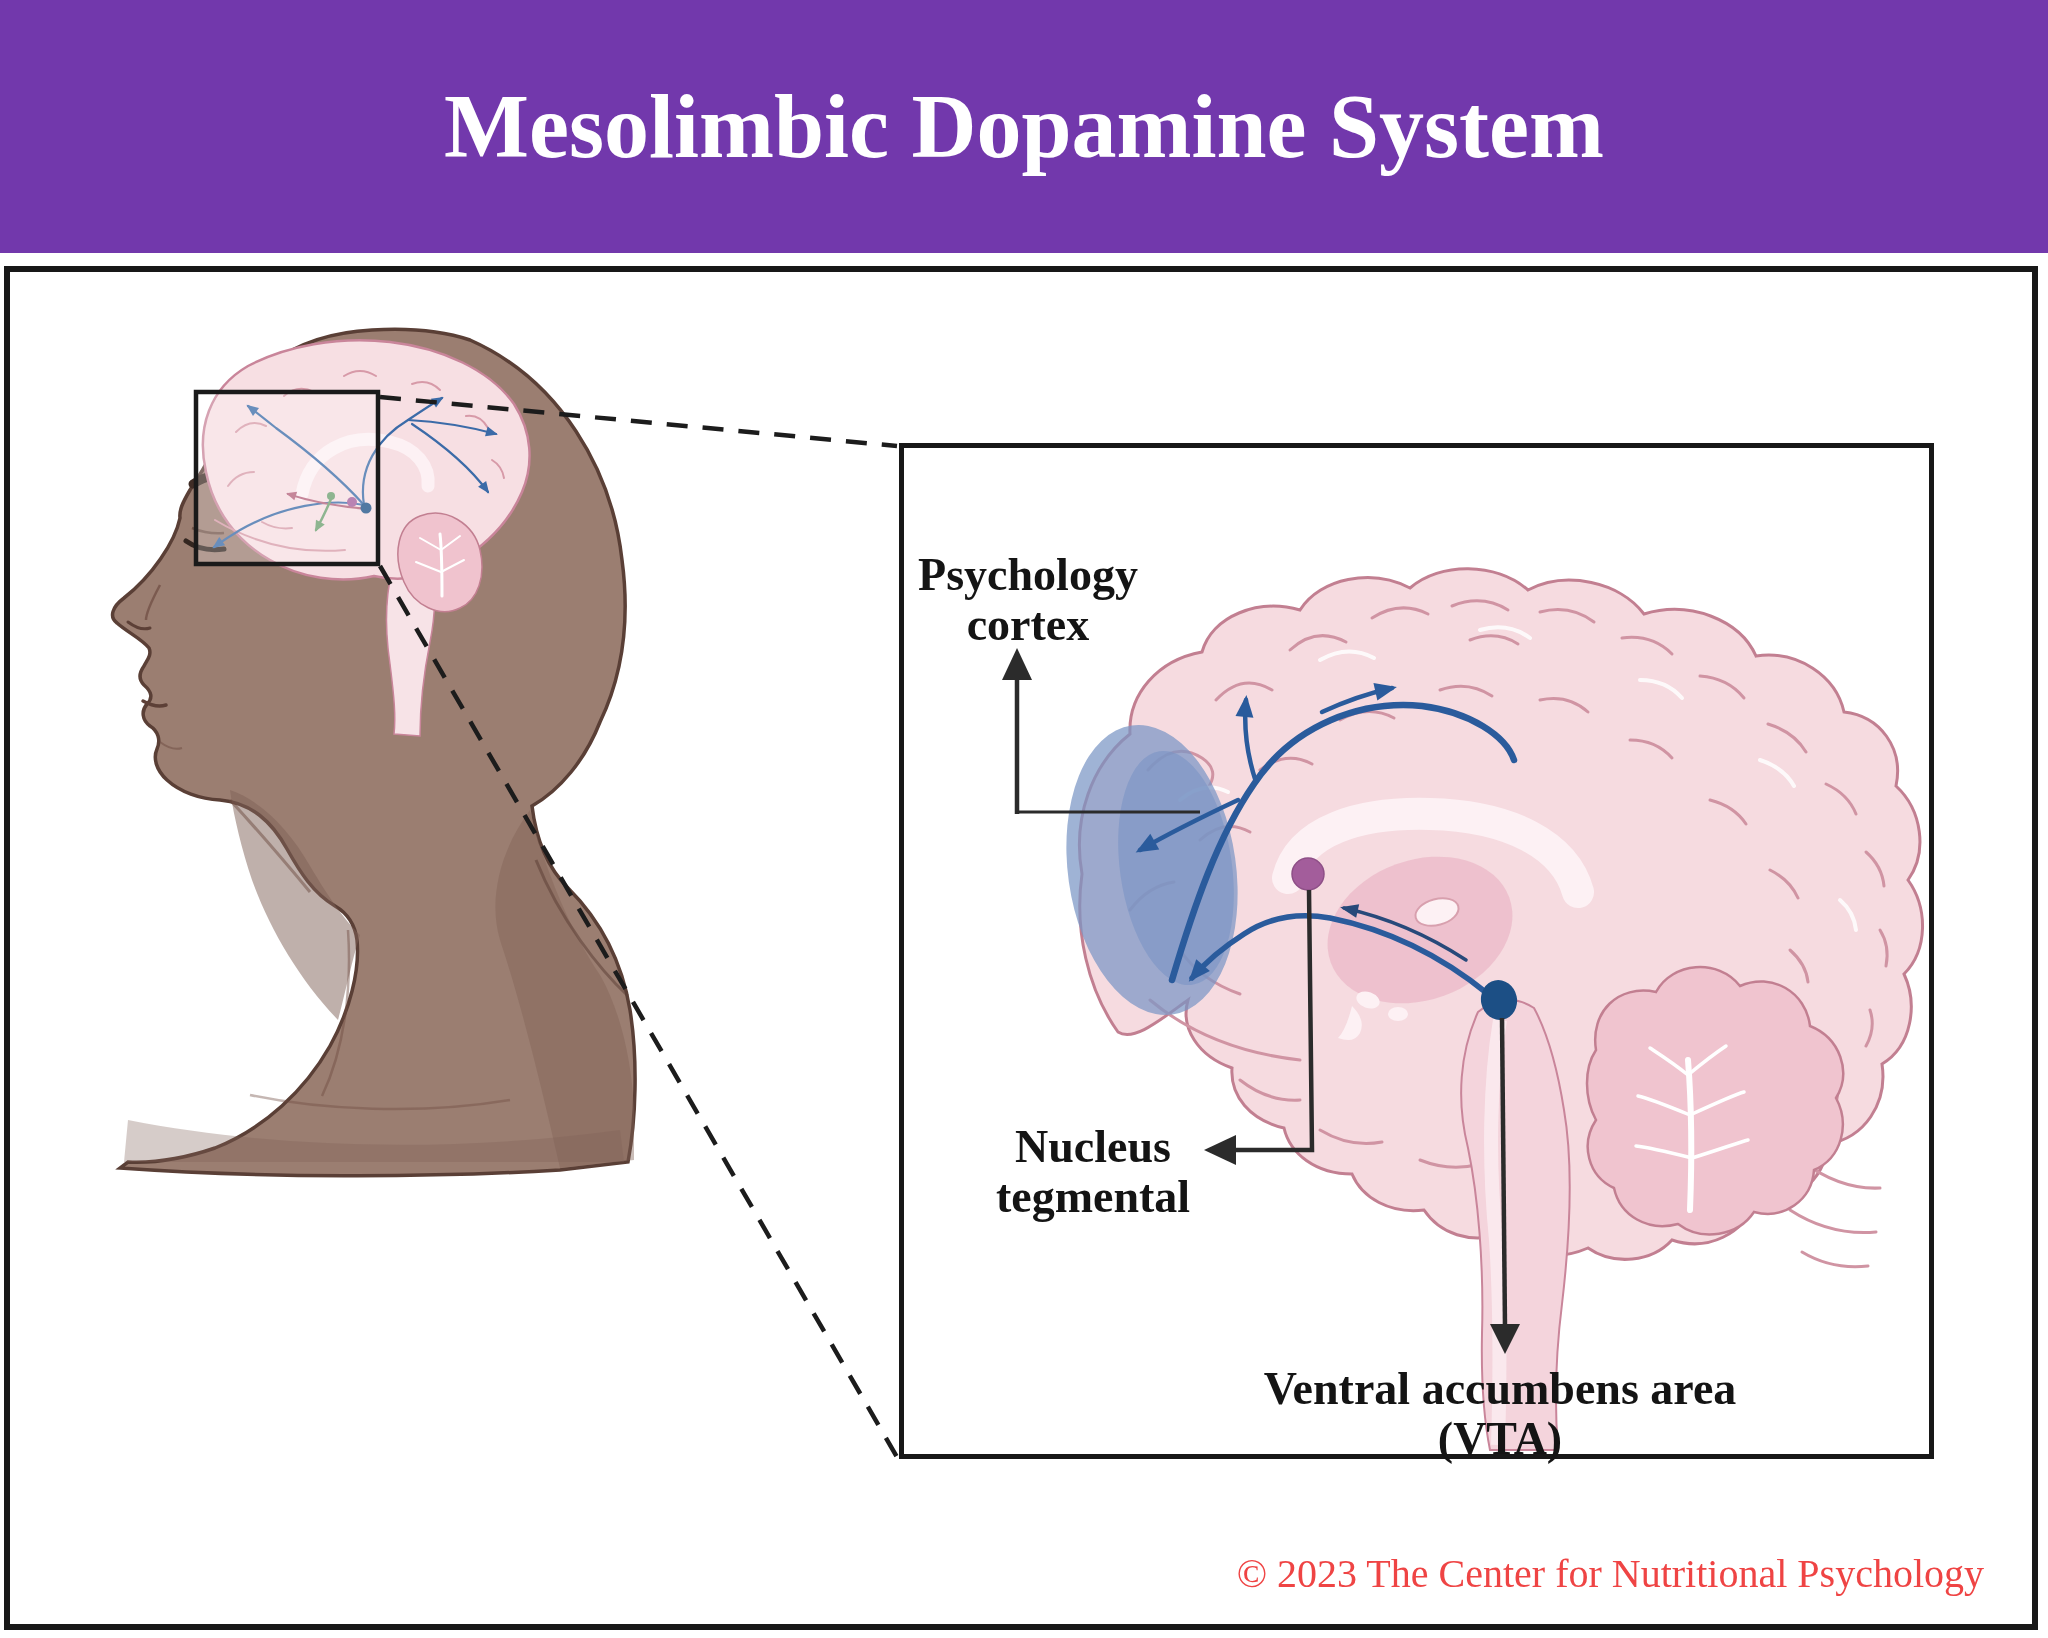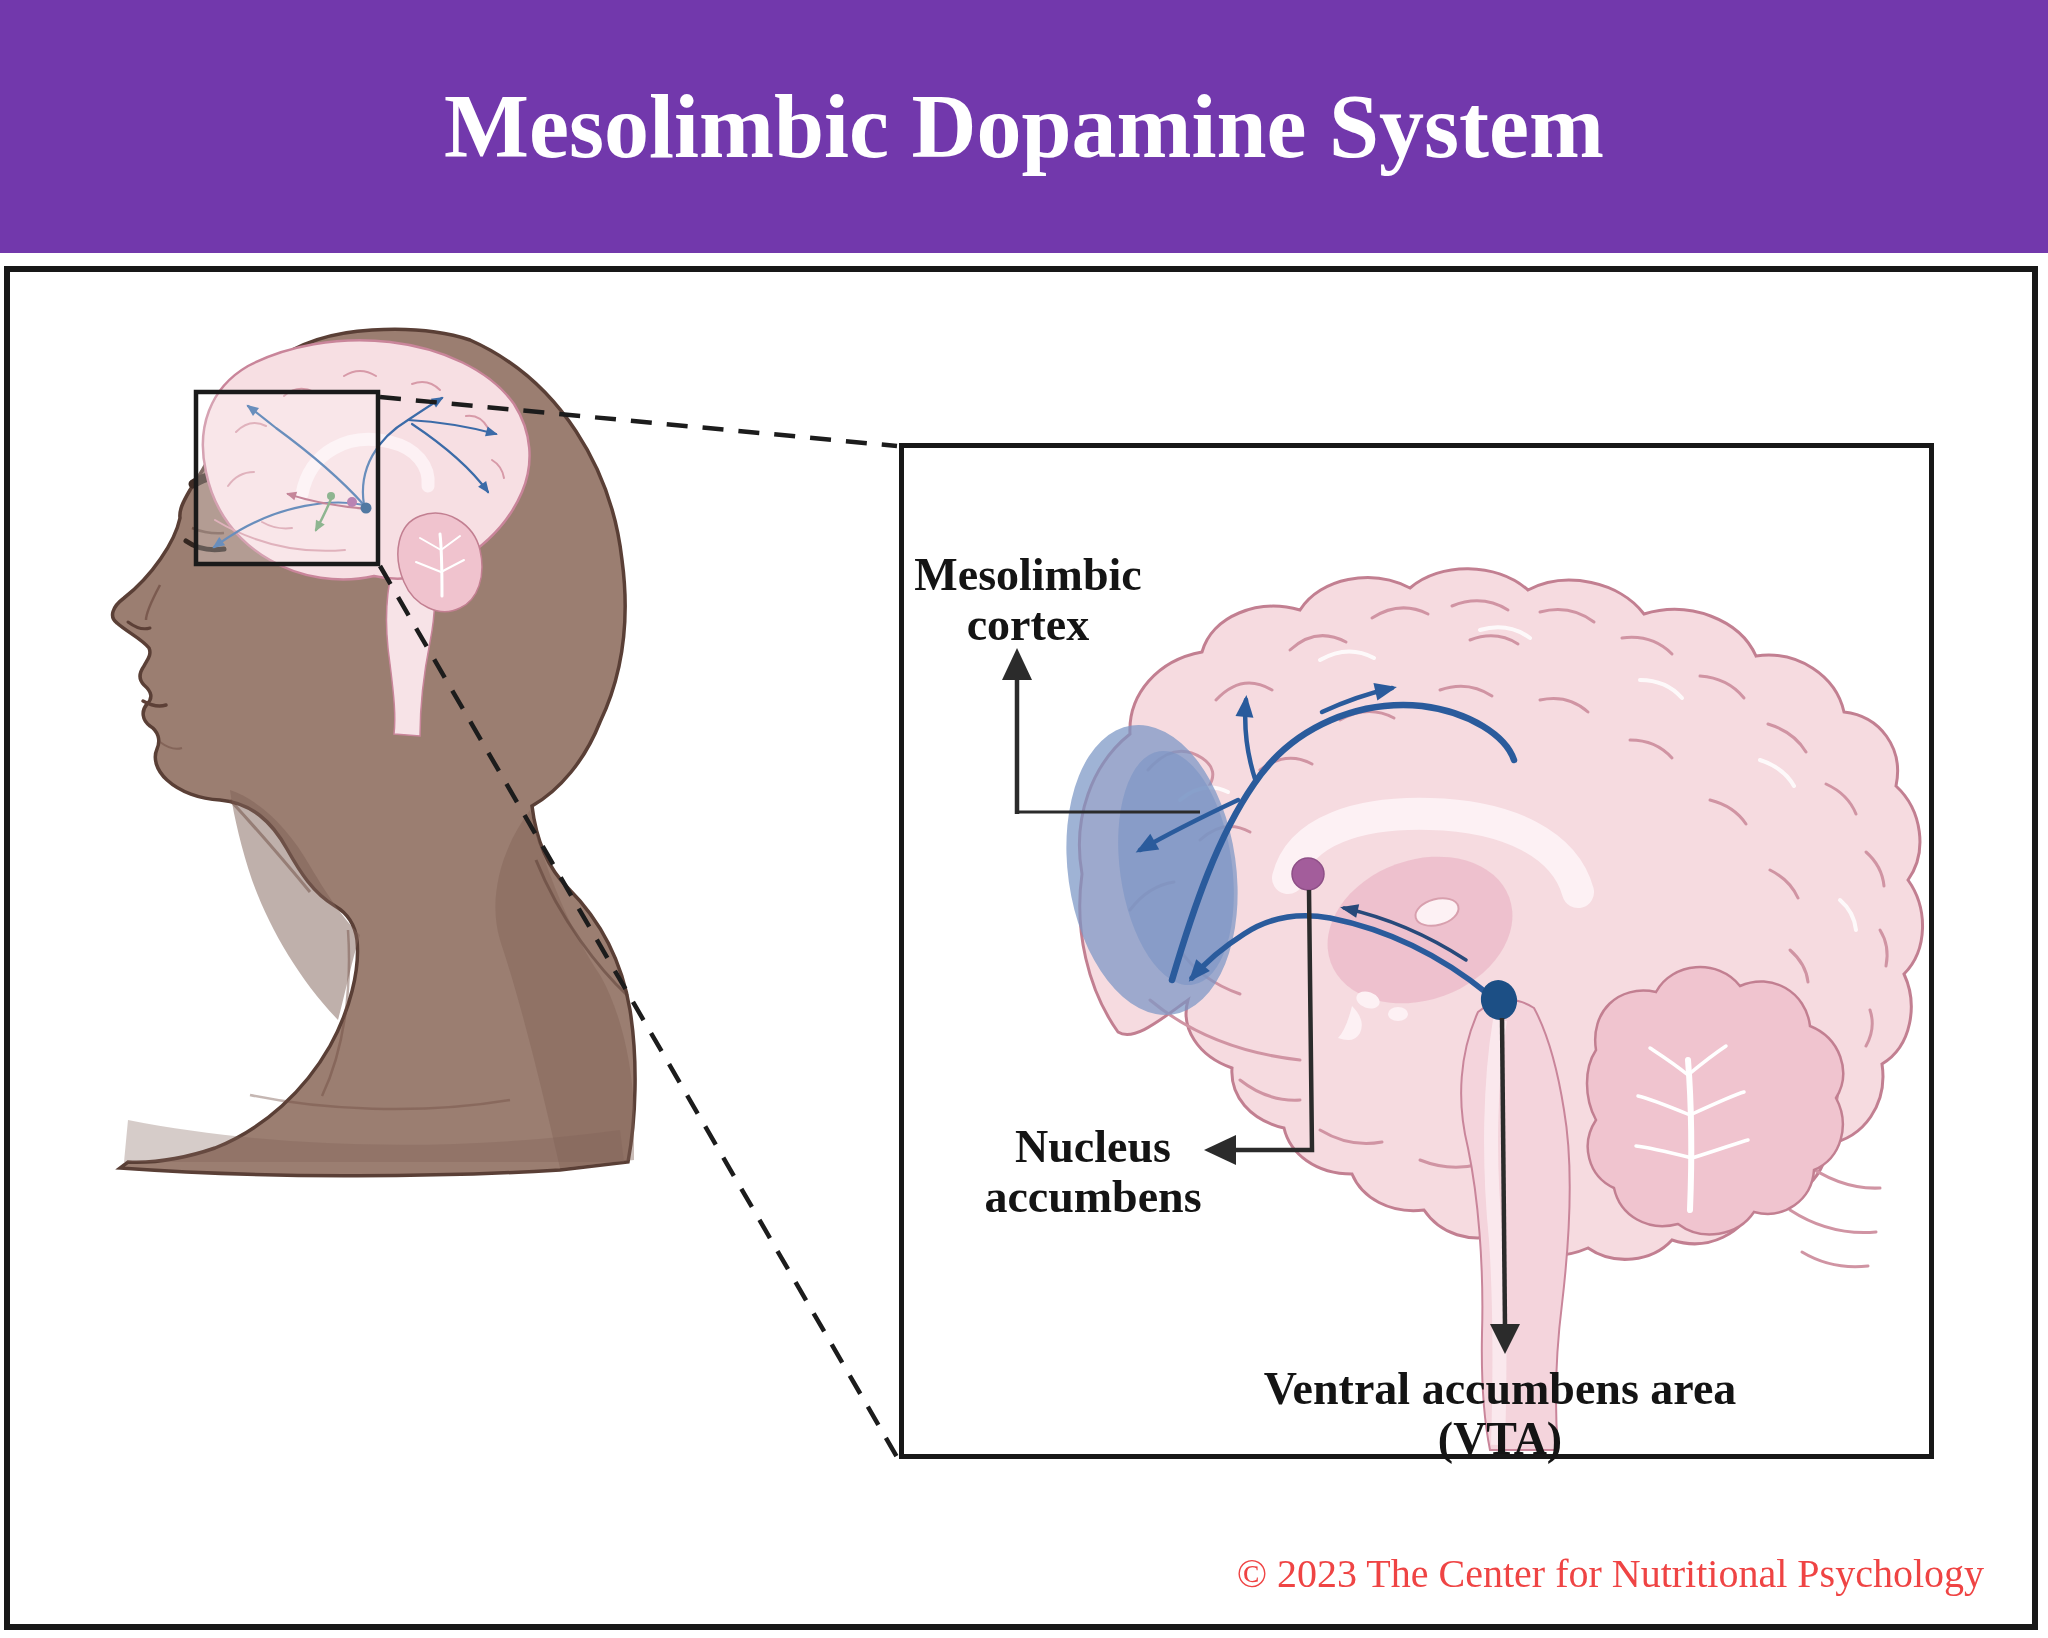--- a/index.html
+++ b/index.html
@@ -237,20 +237,20 @@
     <path d="M 1200,812 L 1017,812 L 1017,676" stroke-width="3"></path>
     <path d="M 1017,814 L 1017,676" stroke-width="4.5"></path>
     <polygon points="1017,648 1002,680 1032,680" fill="#2b2b2b" stroke="none"></polygon>
     <path d="M 1309,890 L 1312,1150 L 1234,1150" stroke-width="4.5"></path>
     <polygon points="1204,1150 1236,1135 1236,1165" fill="#2b2b2b" stroke="none"></polygon>
     <path d="M 1502,1018 L 1505,1328" stroke-width="4.5"></path>
     <polygon points="1505,1354 1490,1324 1520,1324" fill="#2b2b2b" stroke="none"></polygon>
   </g>
 </svg>
 
-<div class="lbl lbl-prefrontal">Mesolimbic
+<div class="lbl lbl-prefrontal">Psychology
 cortex</div>
 <div class="lbl lbl-nacc">Nucleus
-accumbens</div>
+tegmental</div>
 <div class="lbl lbl-vta">Ventral accumbens area
 (VTA)</div>
 
 <div class="copyright">© 2023 The Center for Nutritional Psychology</div>
 
 </body></html>

